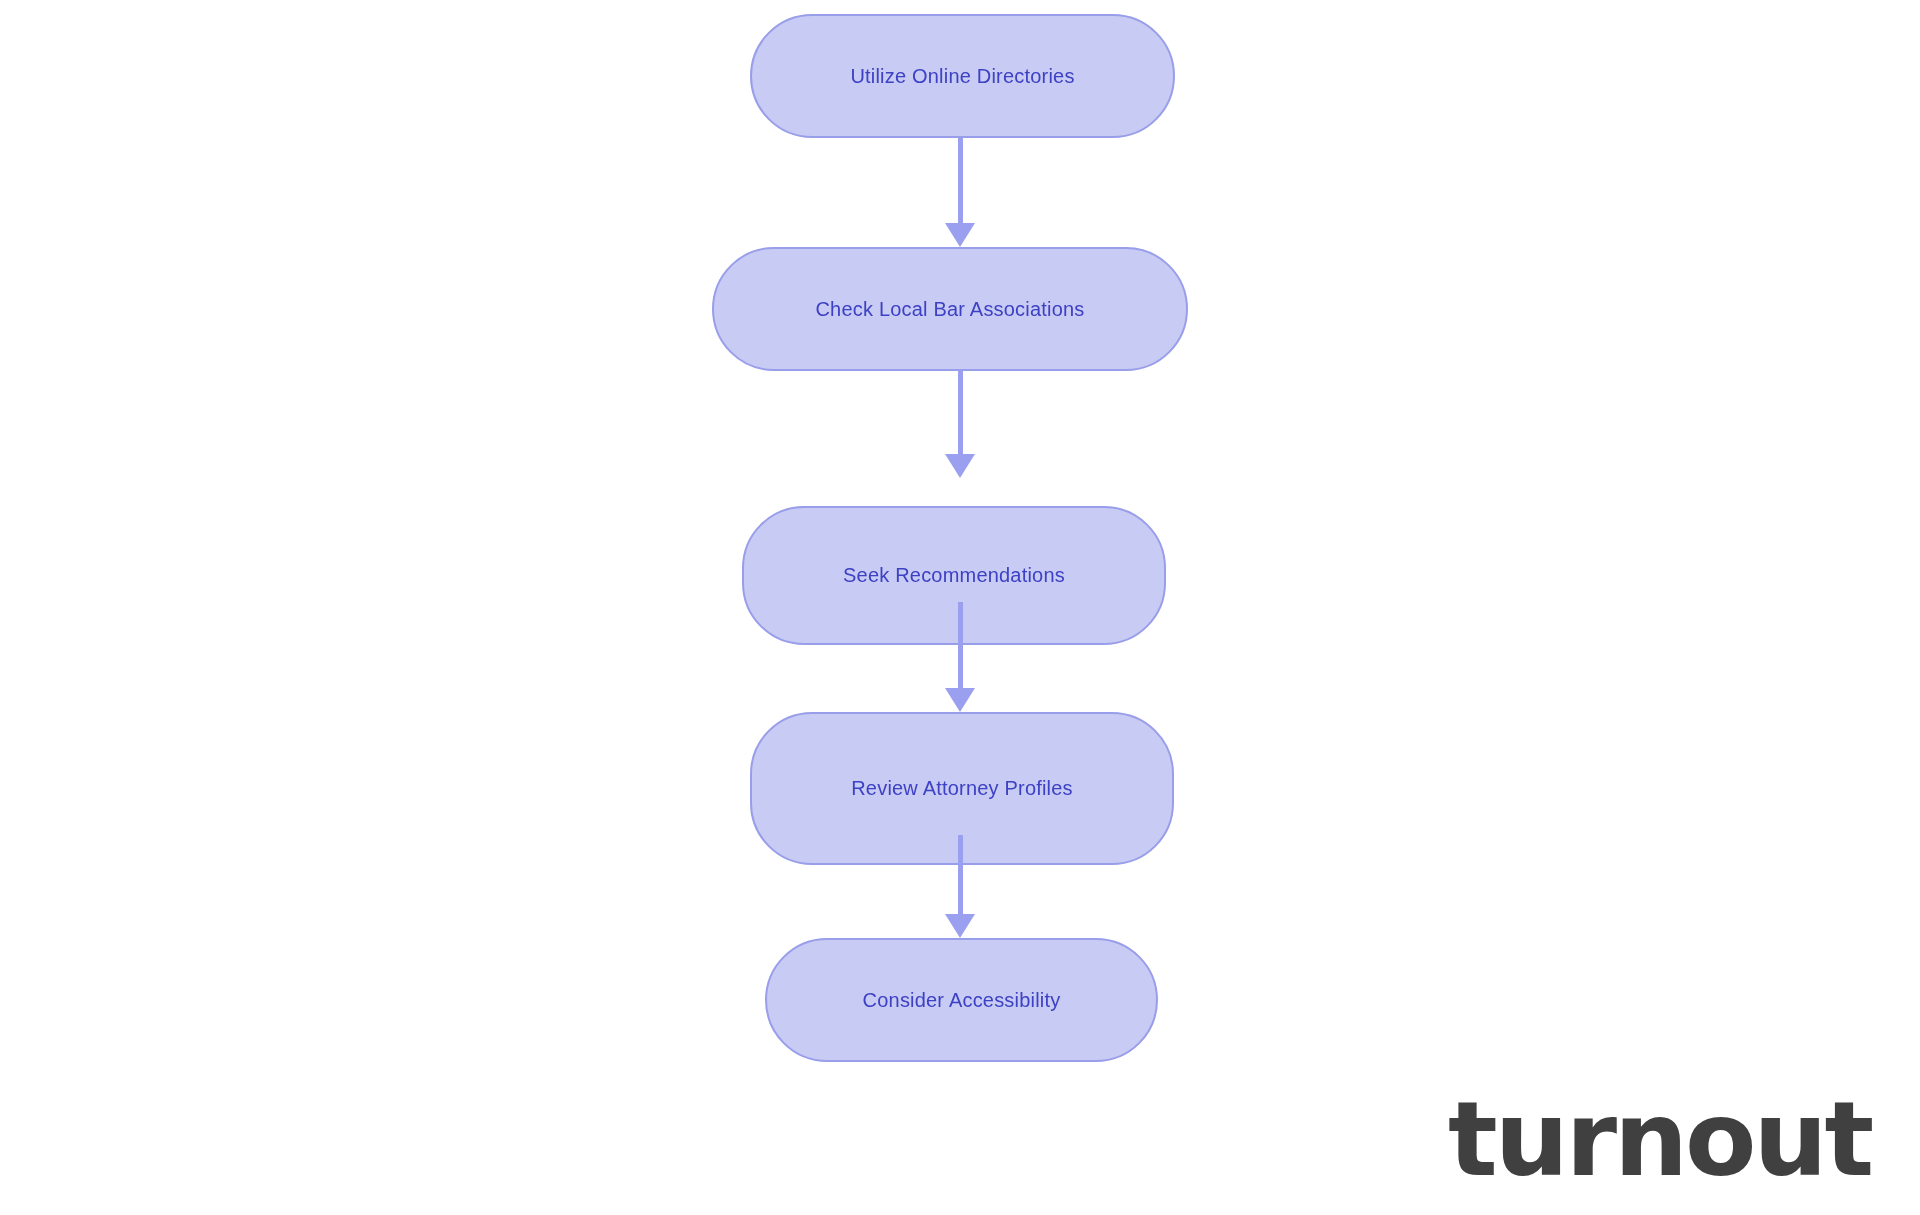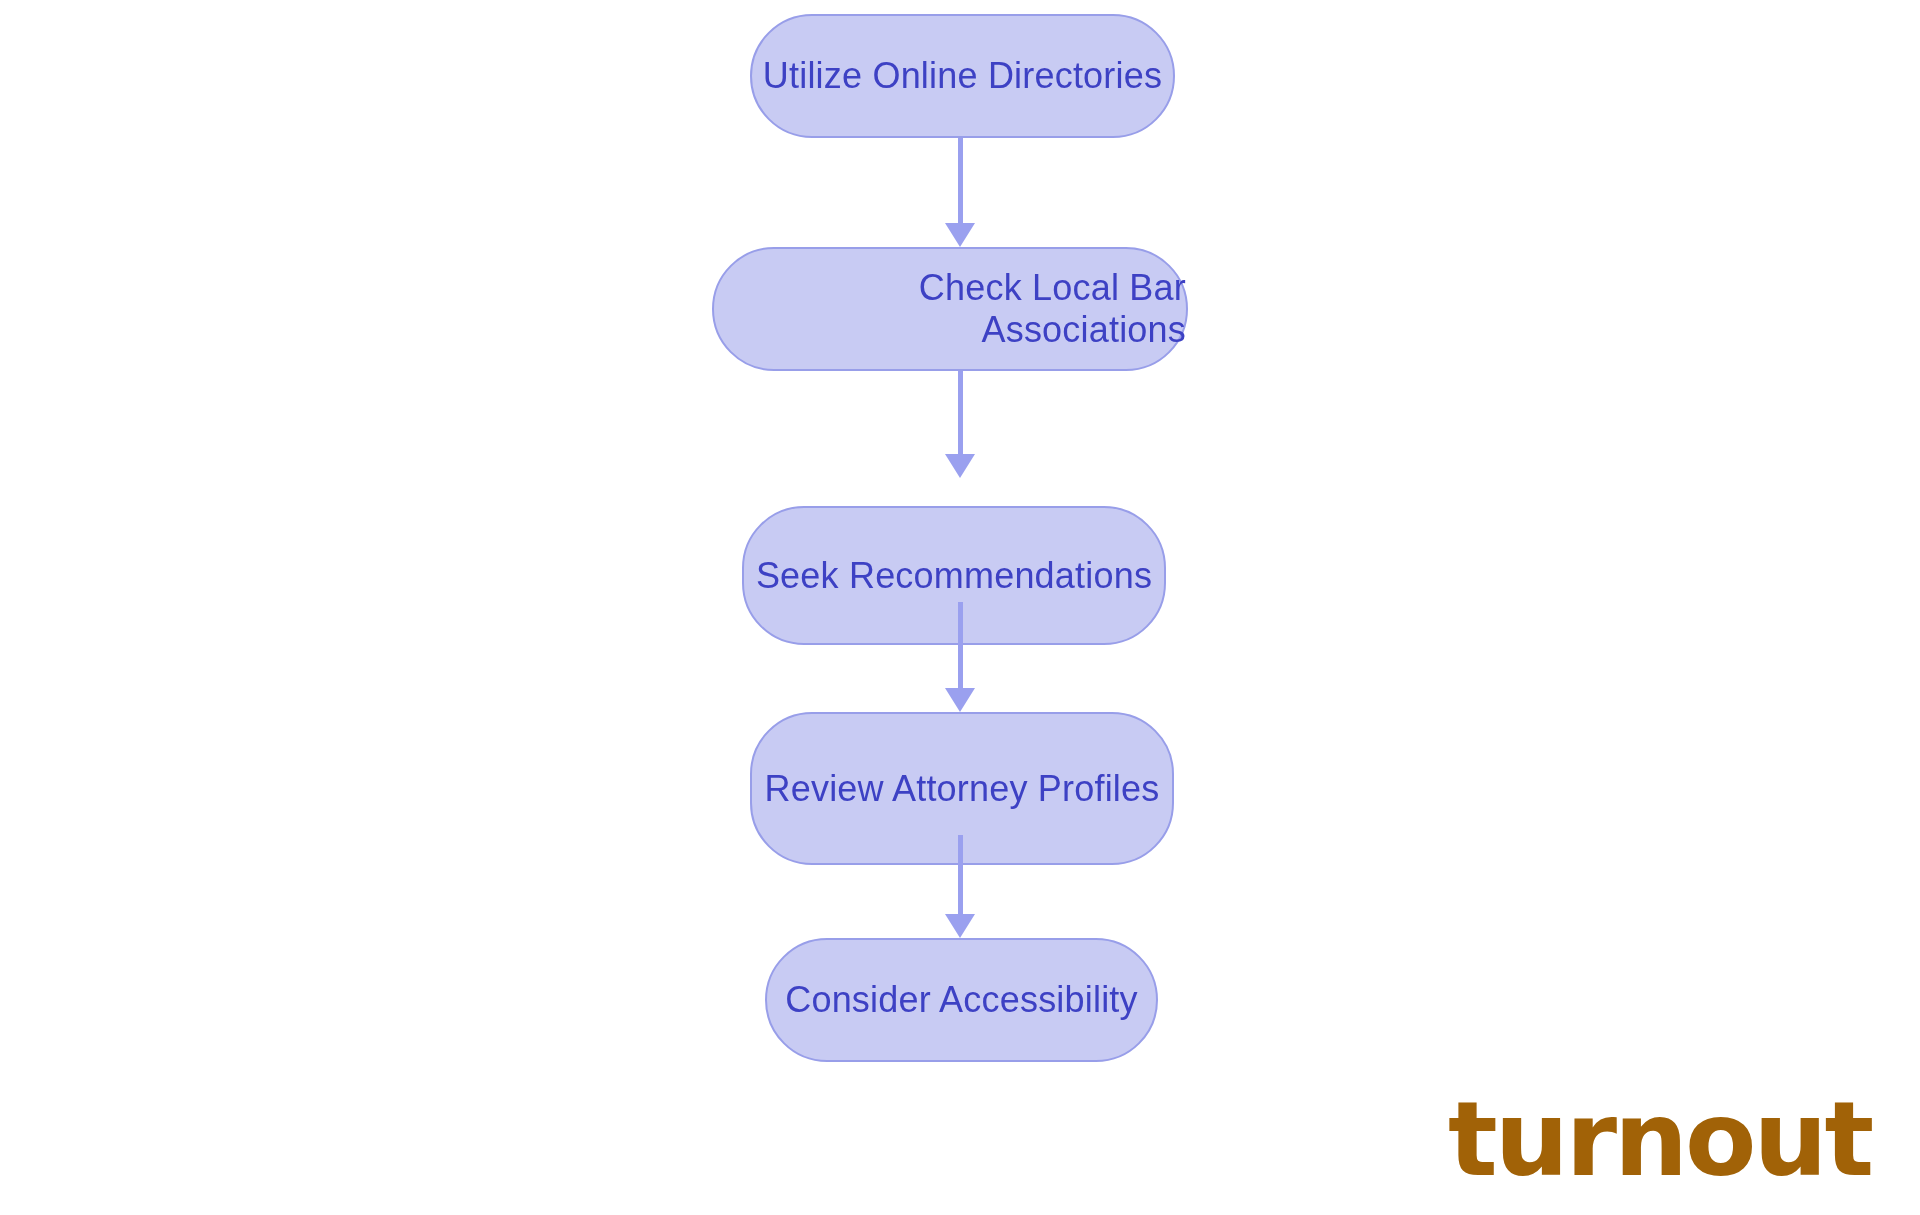--- a/index.html
+++ b/index.html
@@ -18,21 +18,21 @@
   }
   .node {
     position: absolute;
     background: #c8cbf3;
     border: 2px solid #989ee9;
     border-radius: 62px;
     display: flex;
     align-items: center;
     justify-content: center;
     color: #3d41c4;
-    font-size: 36px;
+    font-size: 20px;
     letter-spacing: 0.2px;
     text-align: center;
   }
   .node-0 { left: 750px; top: 14px;  width: 425px; height: 124px; }
   .node-1 { left: 712px; top: 247px; width: 476px; height: 124px; text-align: right; }
   .node-2 { left: 742px; top: 478px; width: 424px; height: 139px; margin-top: 28px; }
   .node-3 { left: 750px; top: 712px; width: 424px; height: 153px; }
   .node-4 { left: 765px; top: 938px; width: 393px; height: 124px; text-align: right; }
 
   .arrow {
@@ -59,21 +59,21 @@
   .arrow-0 { top: 138px; height: 109px; }
   .arrow-1 { top: 371px; height: 107px; }
   .arrow-2 { top: 602px; height: 110px; }
   .arrow-3 { top: 835px; height: 103px; }
 
   .logo {
     position: absolute;
     left: 1448px;
     top: 1082px;
     width: 440px;
-    color: #a16207;
+    color: #404040;
     font-family: "DejaVu Sans", sans-serif;
     font-weight: 800;
     font-size: 104px;
     letter-spacing: -3px;
     line-height: 1.1;
     text-align: left;
   }
 </style>
 </head>
 <body>

